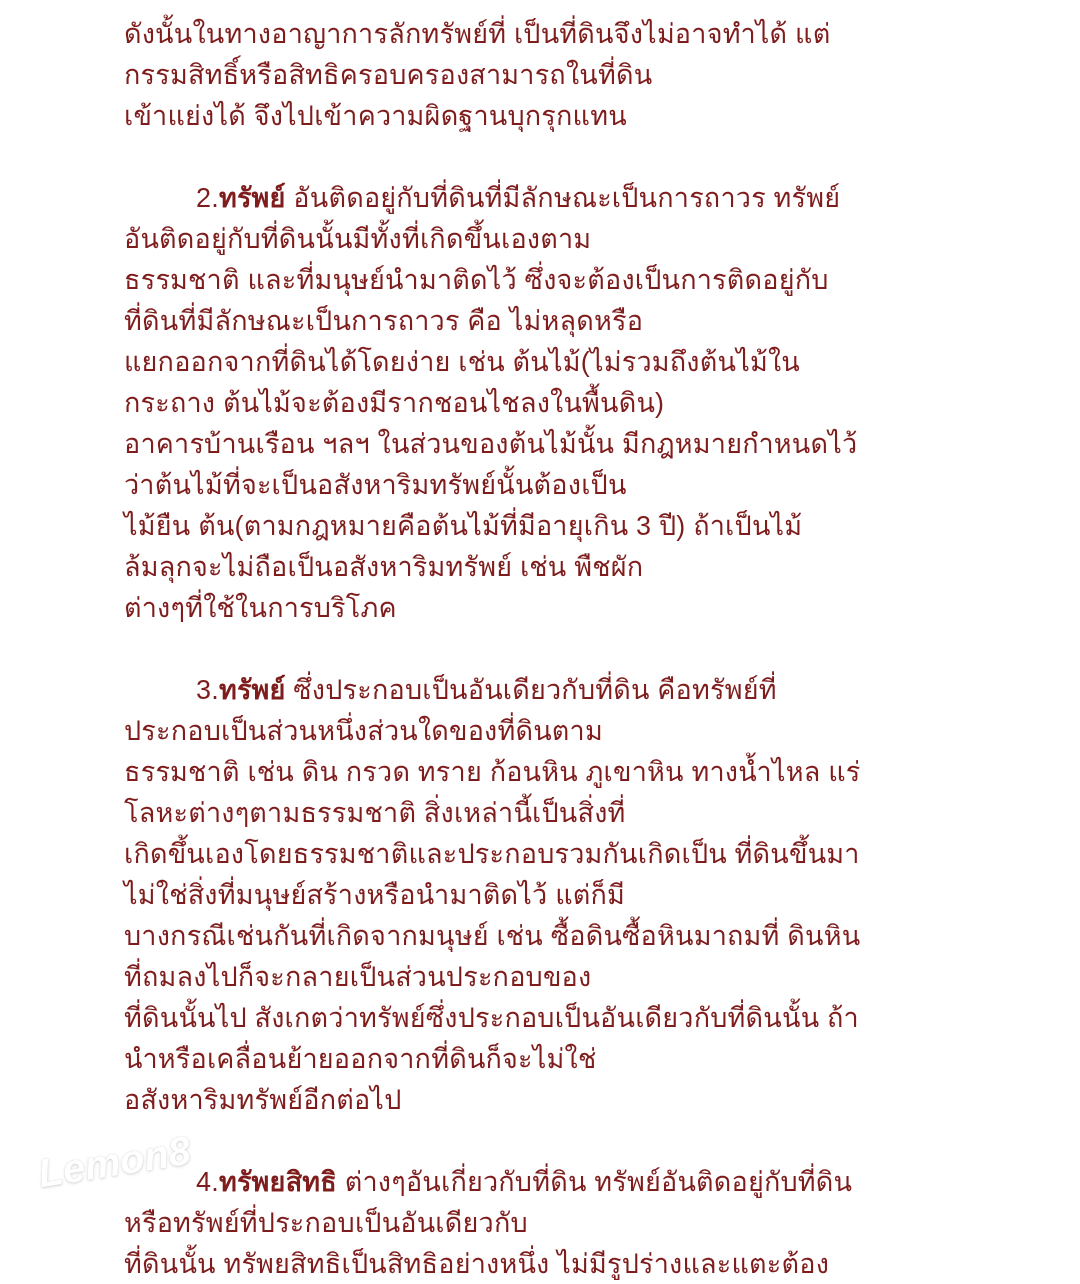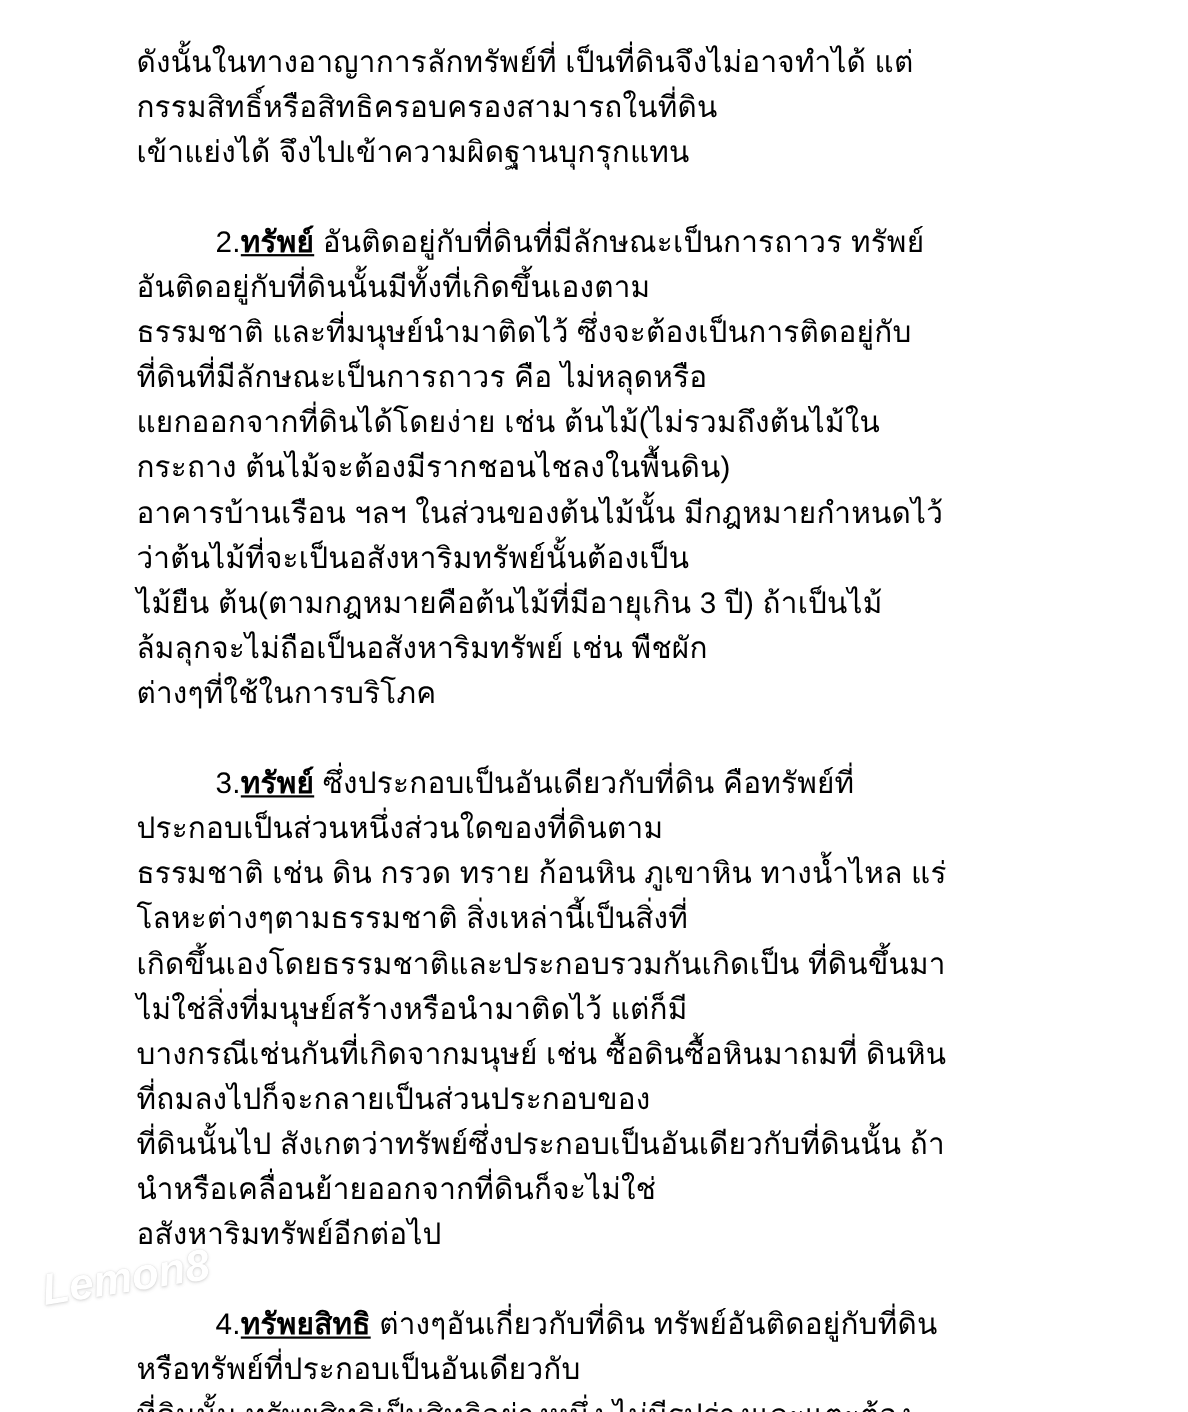--- a/index.html
+++ b/index.html
@@ -14,34 +14,34 @@
     overflow: hidden;
     font-family: "Liberation Sans", "DejaVu Sans", sans-serif;
   }
   .page {
     position: absolute;
     left: 0; top: 0;
     width: 1000px;
     height: 1284px;
     background: #ffffff;
     box-sizing: border-box;
-    padding: 36px 138px 0 124px;
-    color: #000000;
+    padding: 14px 138px 0 124px;
+    color: #7f1d1d;
   }
   .para {
     margin: 0 0 41px 0;
     font-size: 27px;
     line-height: 41px;
     white-space: pre-line;       
     text-indent: 72px;           
     letter-spacing: 0.2px;
     word-break: keep-all;
   }
   .para.no-indent { text-indent: 0; }
-  .para .lead { font-weight: 700; text-decoration: underline; }
+  .para .lead { font-weight: 700; }
   .para .num  { font-weight: 400; }
 
   
   .watermark {
     position: absolute;
     left: 40px;
     top: 1138px;
     width: 170px;
     height: 75px;
     transform: rotate(-9deg);

